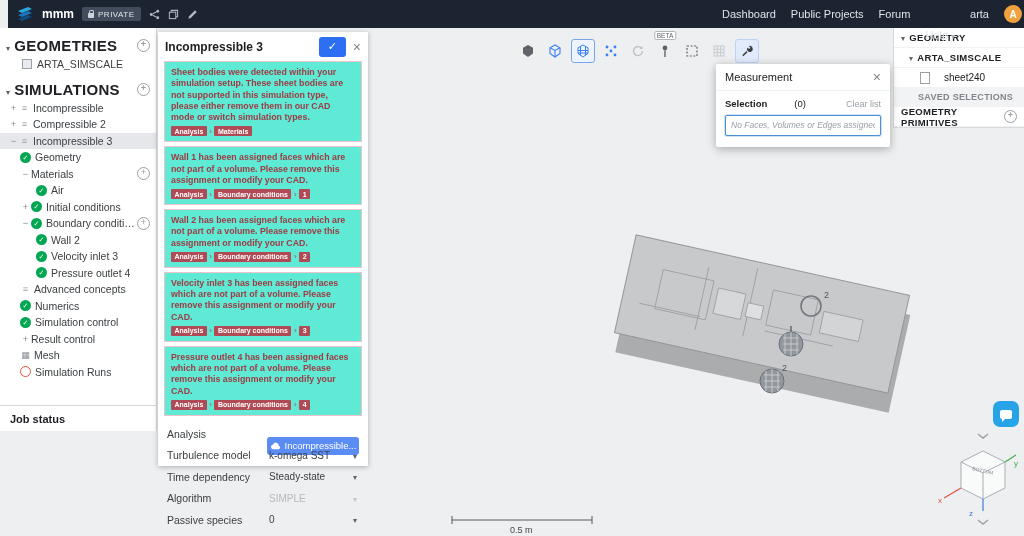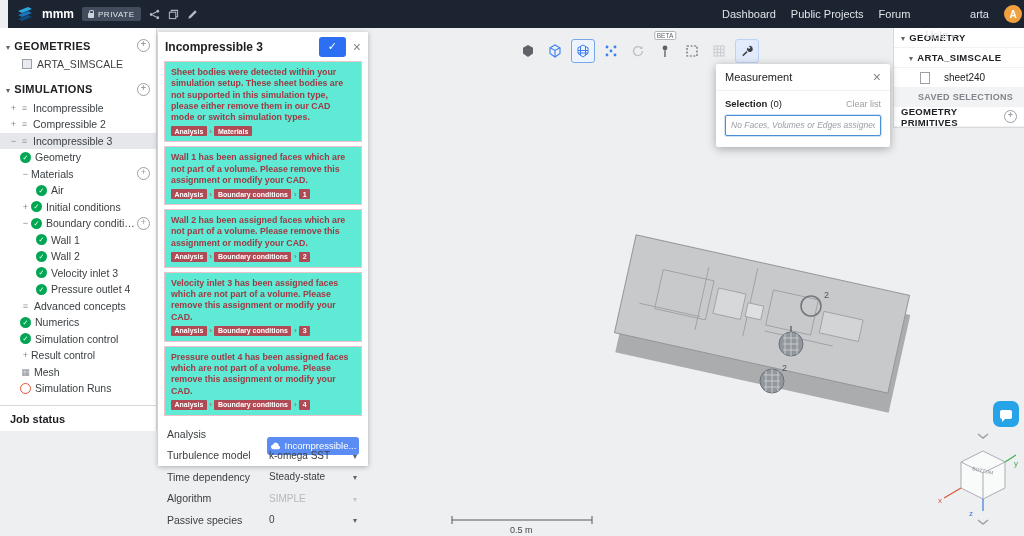--- a/index.html
+++ b/index.html
@@ -23,21 +23,21 @@
   .tb-right a{color:#dfe3e8;text-decoration:none;}
   .helpwrap{display:flex;align-items:flex-start;gap:3px;margin-top:42px;}
   .i-caret::before{content:"▾";font-size:8px;color:#aeb6c2;}
   .uname{color:#dfe3e8;}
   .avatar{width:18px;height:18px;border-radius:50%;background:#f0a13e;color:#fff;font-size:10px;font-weight:bold;
           display:flex;align-items:center;justify-content:center;}
 
   
   .left-sidebar{position:absolute;left:0;top:28px;width:156px;height:403px;background:#fff;
                 border-right:1px solid #d7dadd;z-index:20;display:flex;flex-direction:column;}
-  .sec-head{display:flex;align-items:center;height:21px;padding:0 6px;font-size:11px;font-weight:bold;
+  .sec-head{display:flex;align-items:center;height:21px;padding:0 6px;font-size:15px;font-weight:bold;
             letter-spacing:.3px;color:#202124;text-align:right;}
   .sec-head .sec-chev{margin-right:4px;}
   .i-chev::before{content:"▾";font-size:8px;color:#5f6368;}
   .plus-circle{margin-left:auto;width:11px;height:11px;border:1px solid #9aa0a6;border-radius:50%;
                color:#9aa0a6;font-size:9px;line-height:9px;text-align:center;flex:none;}
   .plus-circle::before{content:"+";}
   .trow{display:flex;align-items:center;height:16.5px;font-size:10.5px;color:#3c4043;padding-right:6px;}
   .trow.selected{background:#e5e7ea;}
   .lvl1{padding-left:8px;} .lvl2{padding-left:20px;} .lvl3{padding-left:36px;}
   .exp{width:11px;flex:none;color:#80868b;font-size:9px;text-align:center;}
@@ -94,21 +94,21 @@
   .beta-chip{position:absolute;top:-9px;left:50%;transform:translateX(-50%);font-size:6.5px;color:#5f6368;
              border:1px solid #b0b4b9;border-radius:2px;padding:0 1.5px;background:#fff;line-height:7px;}
 
   
   .measure-panel{position:absolute;left:716px;top:64px;width:174px;background:#fff;border-radius:2px;
                  box-shadow:0 2px 10px rgba(0,0,0,.3);z-index:40;}
   .mp-head{display:flex;align-items:center;height:26px;padding:0 9px;border-bottom:1px solid #eef0f2;}
   .mp-title{flex:1;font-size:11px;color:#202124;}
   .mp-close{color:#80868b;}
   .mp-body{padding:7px 9px 11px;}
-  .mp-row{display:flex;align-items:baseline;margin-bottom:5px;}
+  .mp-row{display:flex;align-items:baseline;margin-bottom:5px;gap:24px;}
   .mp-sel{font-size:9.5px;font-weight:bold;color:#202124;}
   .mp-count{font-size:9.5px;color:#202124;margin-left:3px;}
   .mp-clear{margin-left:auto;font-size:9px;color:#9aa0a6;}
   .mp-input{width:100%;box-sizing:border-box;height:21px;border:1px solid #4a90d9;box-shadow:0 0 0 1px #cfe2f6;
             border-radius:2px;font-size:8.5px;padding:0 5px;color:#3c4043;outline:none;
             font-family:"Liberation Sans","DejaVu Sans",sans-serif;}
   .mp-input::placeholder{font-style:italic;color:#9aa0a6;}
 
   
   .right-sidebar{position:absolute;right:0;top:28px;width:130px;background:#fff;border-left:1px solid #d7dadd;
@@ -287,24 +287,20 @@
     <span class="tlabel" data-interactable="false">Initial conditions</span>
   </div>
   <div class="trow lvl2" data-interactable="true">
     <span class="exp exp-minus" data-interactable="true"></span>
     <span class="chk" data-interactable="false"></span>
     <span class="tlabel" data-interactable="false">Boundary conditions</span>
     <span class="plus-circle" data-interactable="true"></span>
   </div>
   <div class="trow lvl3" data-interactable="true">
     <span class="chk" data-interactable="false"></span>
-    <span class="tlabel" data-interactable="false">Wall 1</span>
-  </div>
-  <div class="trow lvl3" data-interactable="true">
-    <span class="chk" data-interactable="false"></span>
     <span class="tlabel" data-interactable="false">Wall 2</span>
   </div>
   <div class="trow lvl3" data-interactable="true">
     <span class="chk" data-interactable="false"></span>
     <span class="tlabel" data-interactable="false">Velocity inlet 3</span>
   </div>
   <div class="trow lvl3" data-interactable="true">
     <span class="chk" data-interactable="false"></span>
     <span class="tlabel" data-interactable="false">Pressure outlet 4</span>
   </div>

